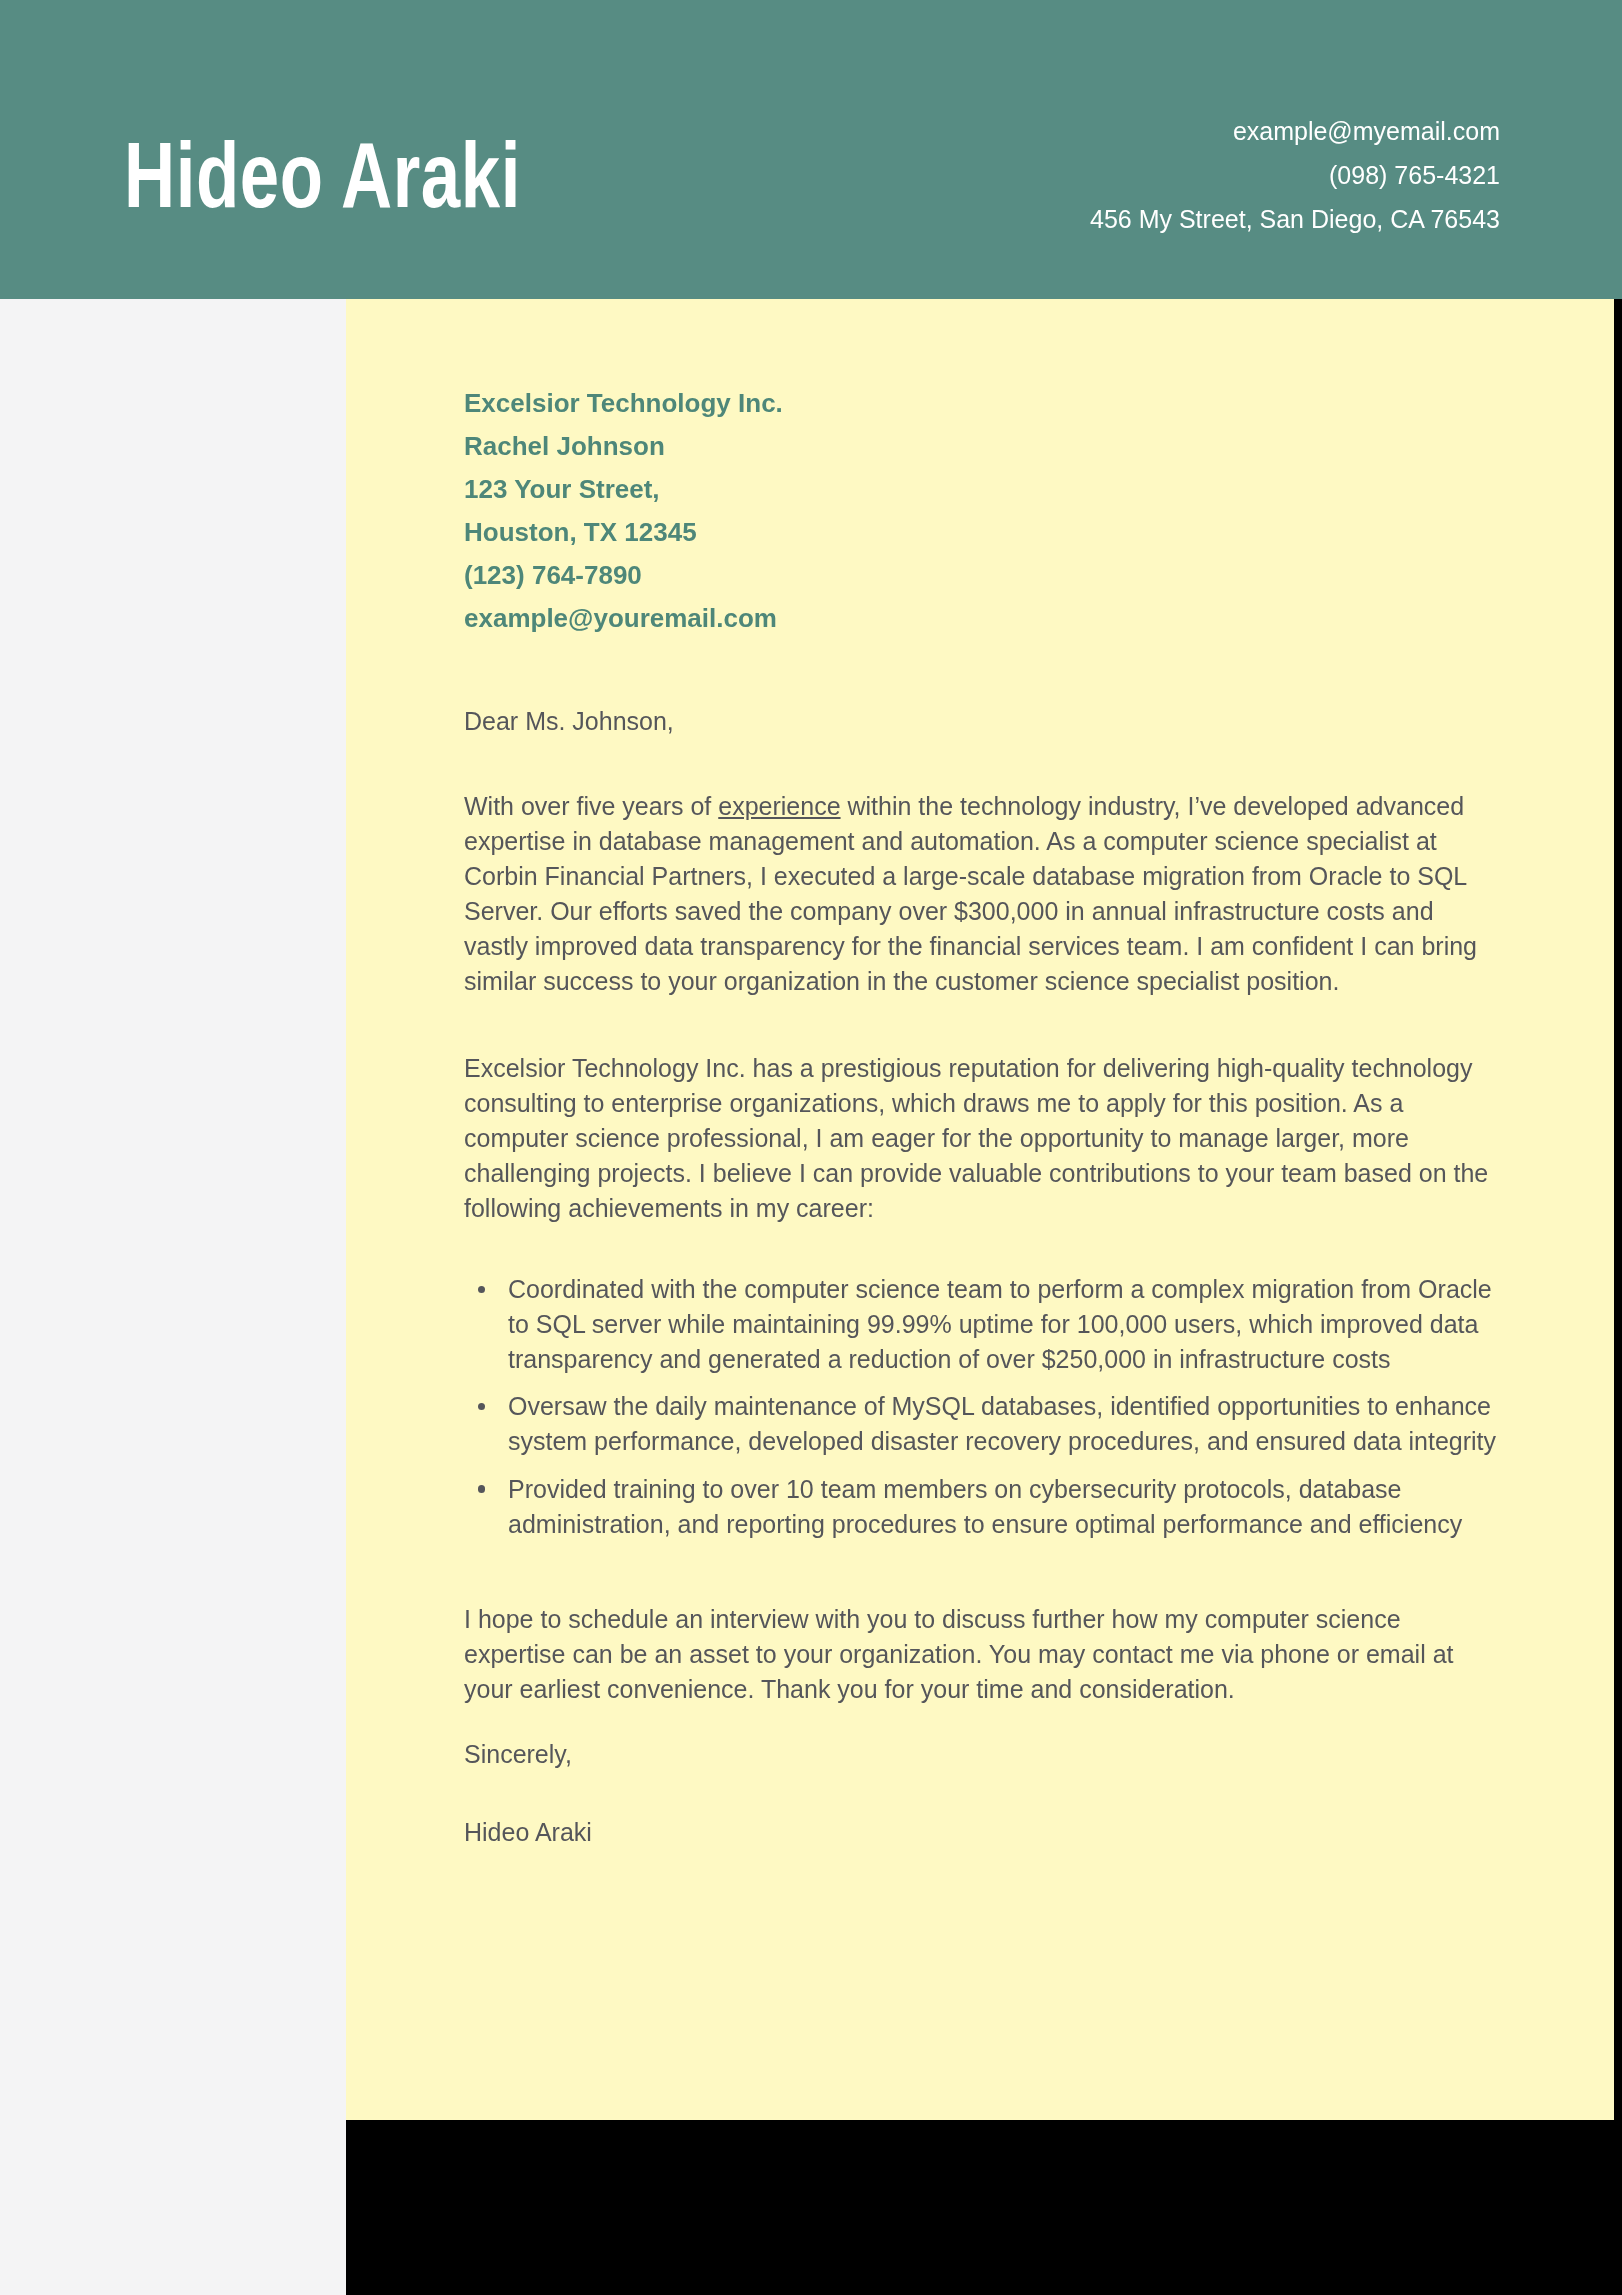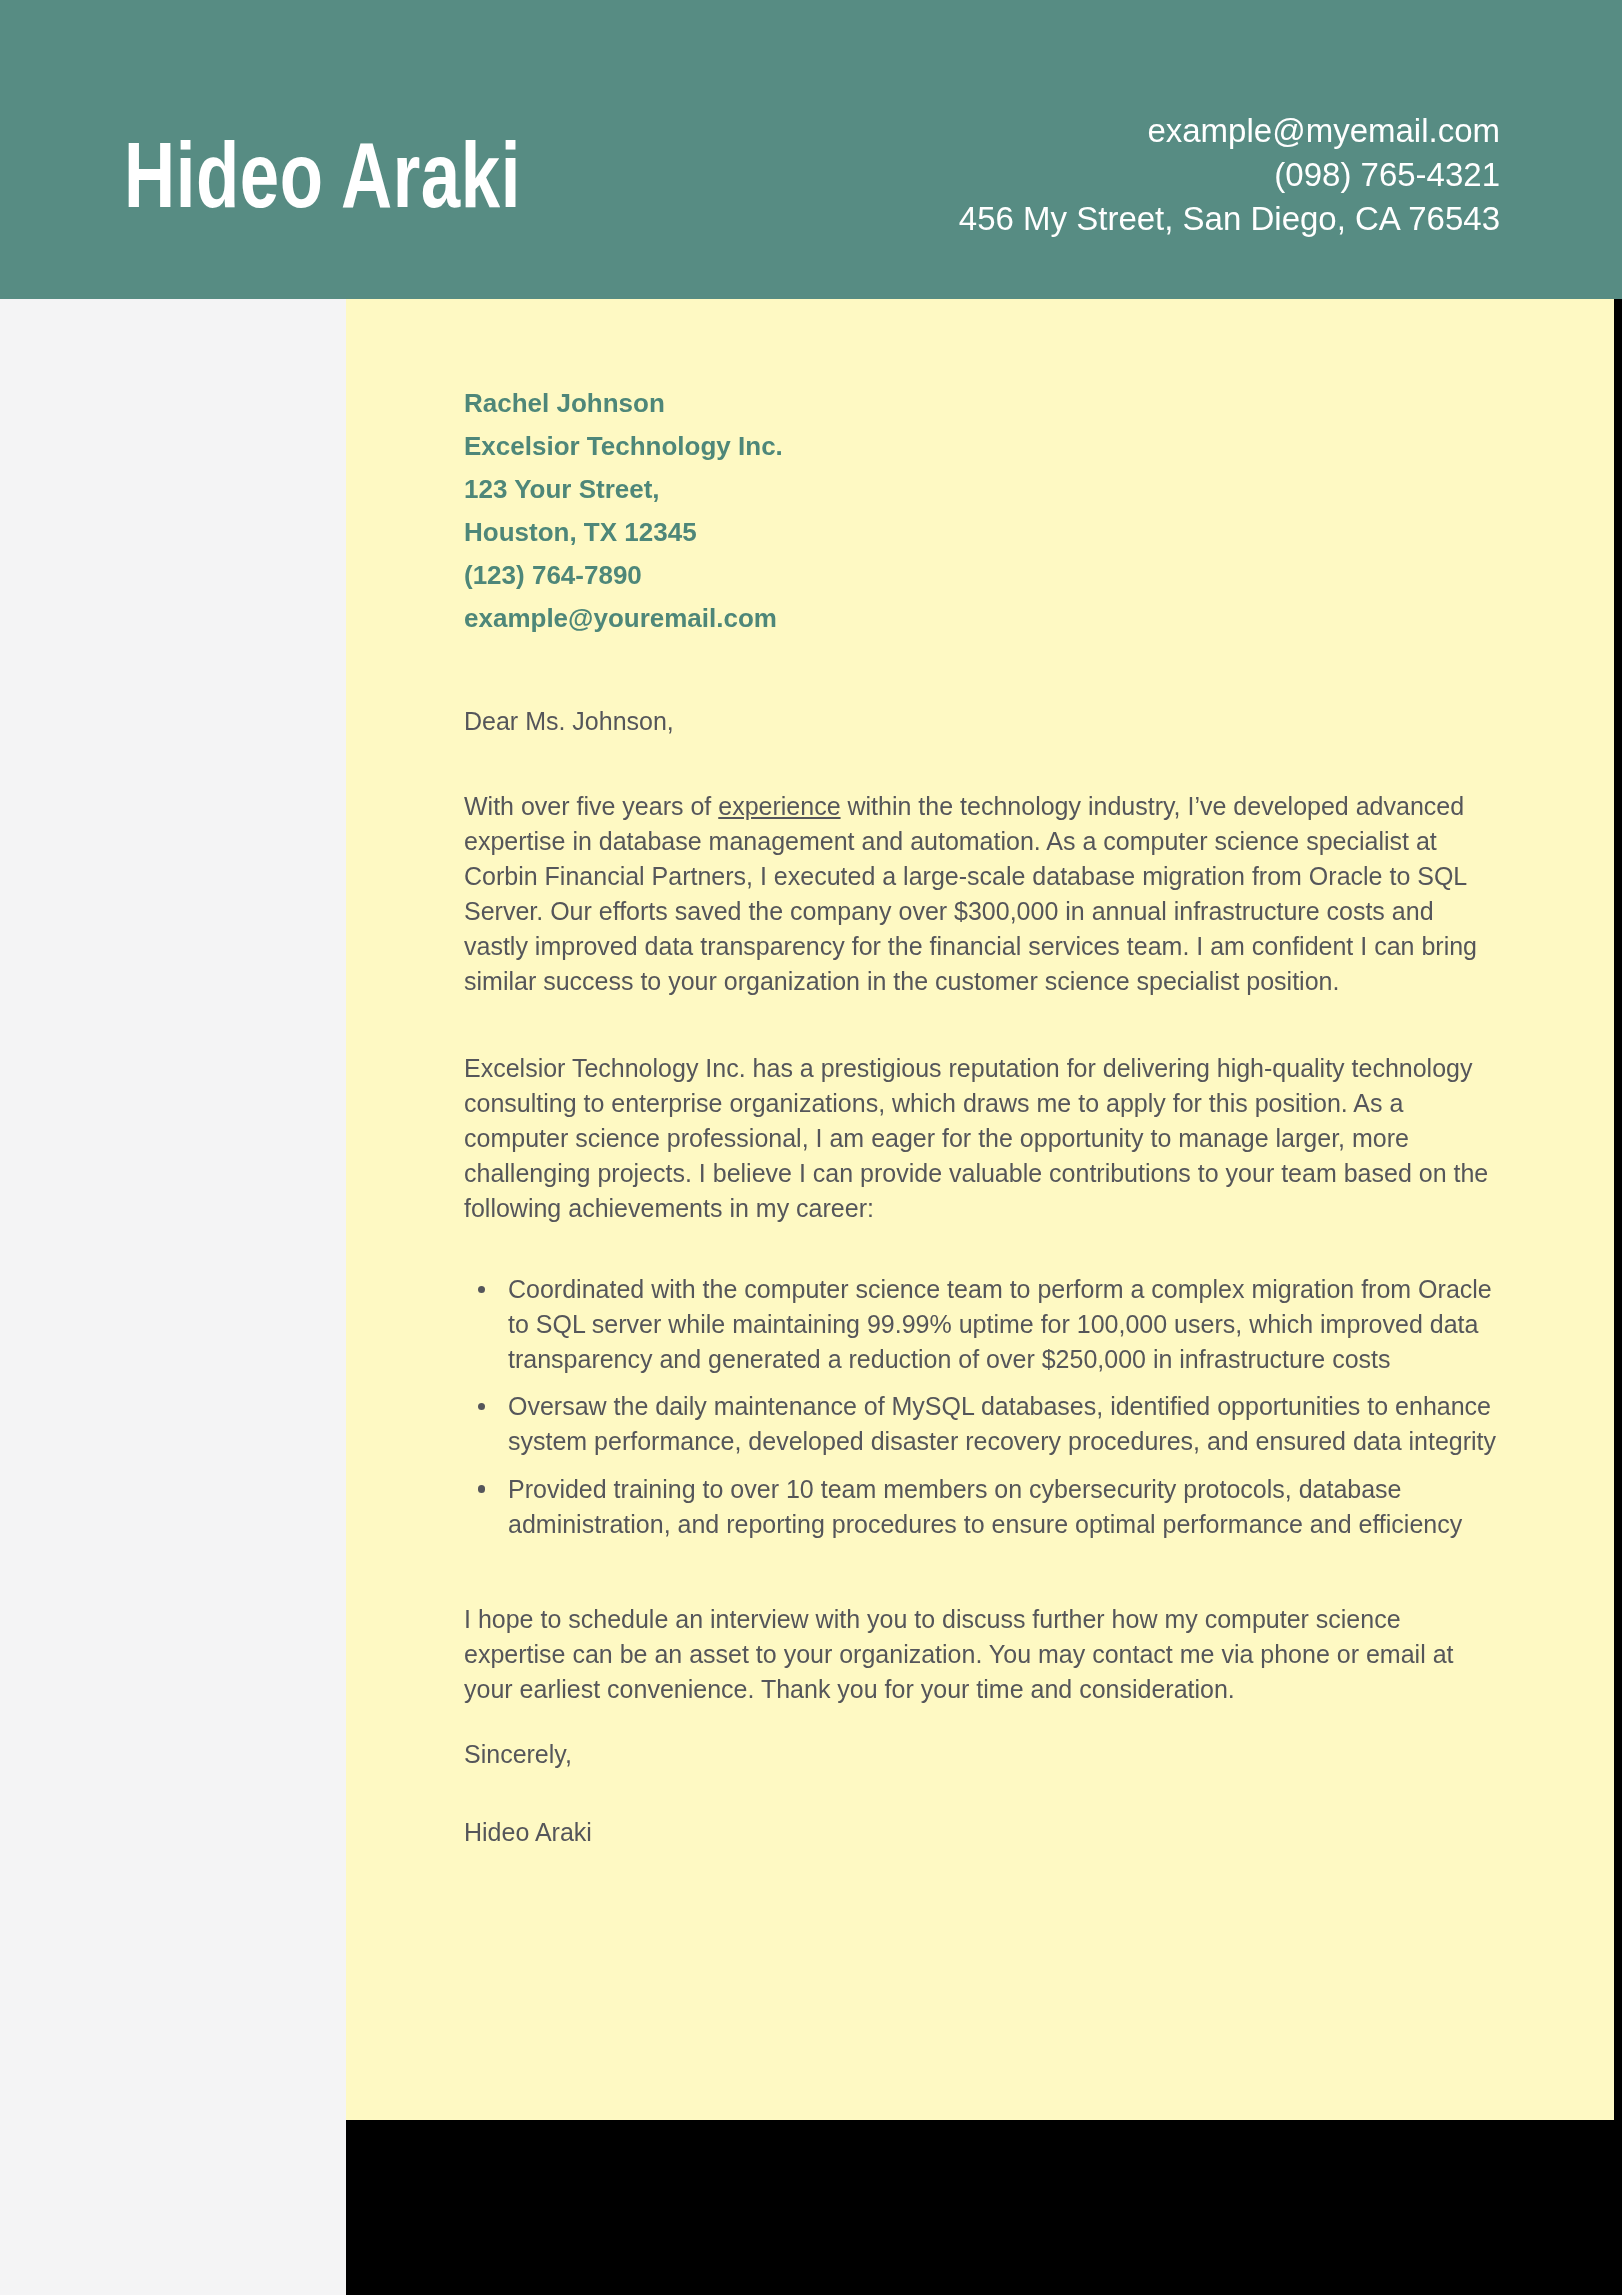--- a/index.html
+++ b/index.html
@@ -29,21 +29,21 @@
     white-space: nowrap;
     transform: scaleX(0.77);
     transform-origin: left top;
     letter-spacing: 0.7px;
   }
   .contact {
     position: absolute;
     top: 109px; right: 123px;
     text-align: right;
     color: #ffffff;
-    font-size: 33px;
+    font-size: 25px;
     line-height: 44px;
     font-weight: 300;
   }
 
   
   .sidebar {
     position: absolute;
     left: 0; top: 299px;
     width: 346px; height: 1996px;
     background: #f4f4f5;
@@ -120,22 +120,22 @@
       <div>456 My Street, San Diego, CA 76543</div>
     </div>
   </div>
 
   <div class="sidebar"></div>
   <div class="edge-strip"></div>
 
   <div class="main">
 
     <div class="recipient">
+      <div>Excelsior Technology Inc.</div>
       <div>Rachel Johnson</div>
-      <div>Excelsior Technology Inc.</div>
       <div>123 Your Street,</div>
       <div>Houston, TX 12345</div>
       <div>(123) 764-7890</div>
       <div>example@youremail.com</div>
     </div>
 
     <div class="salutation">Dear Ms. Johnson,</div>
 
     <div class="para1">
       <span>With over five years of </span><span class="underline-link">experience</span><span> within the technology industry, I’ve developed advanced expertise in database management and automation. As a computer science specialist at Corbin Financial Partners, I executed a large-scale database migration from Oracle to SQL Server. Our efforts saved the company over $300,000 in annual infrastructure costs and vastly improved data transparency for the financial services team. I am confident I can bring similar success to your organization in the customer science specialist position.</span>

